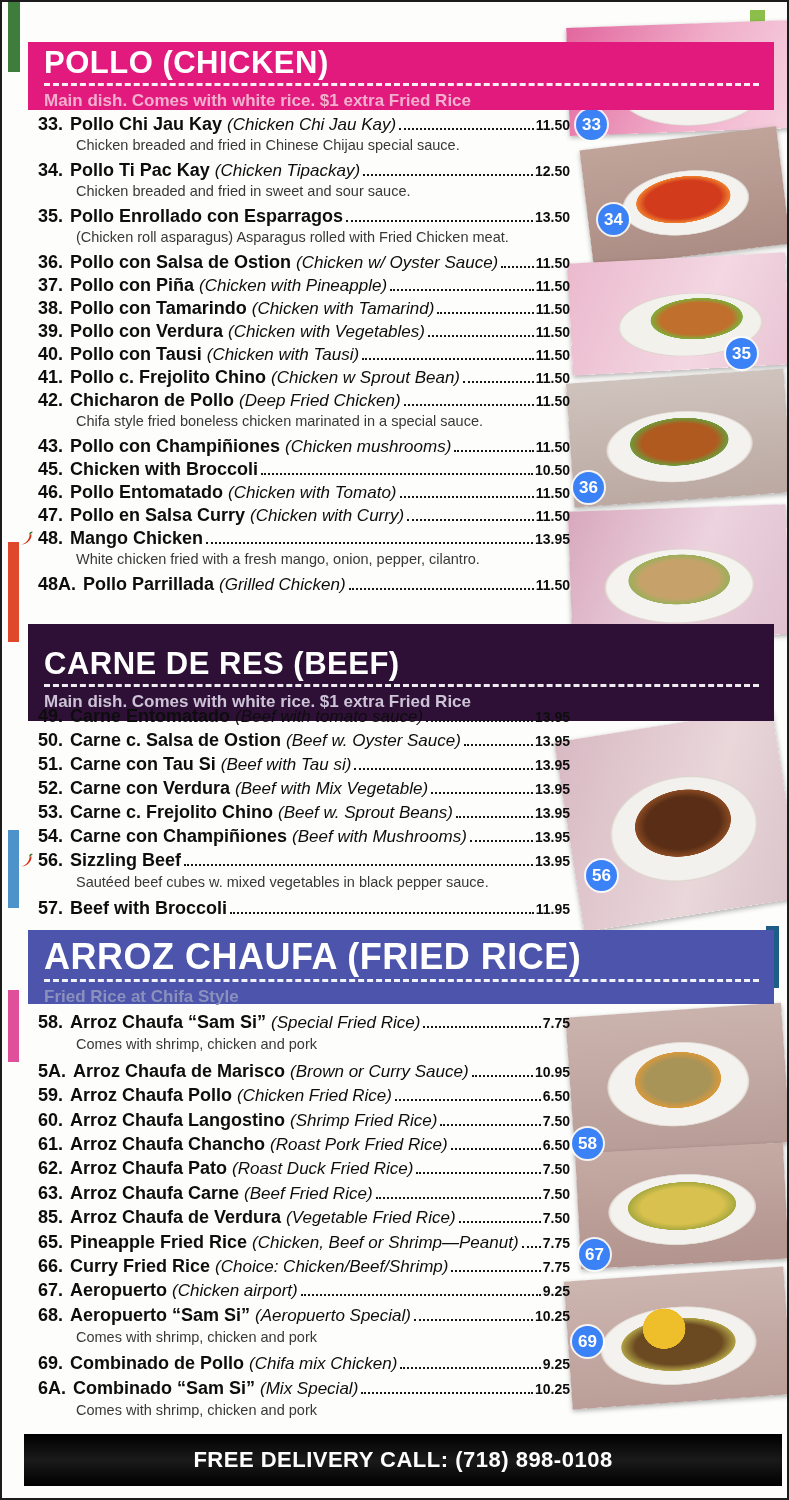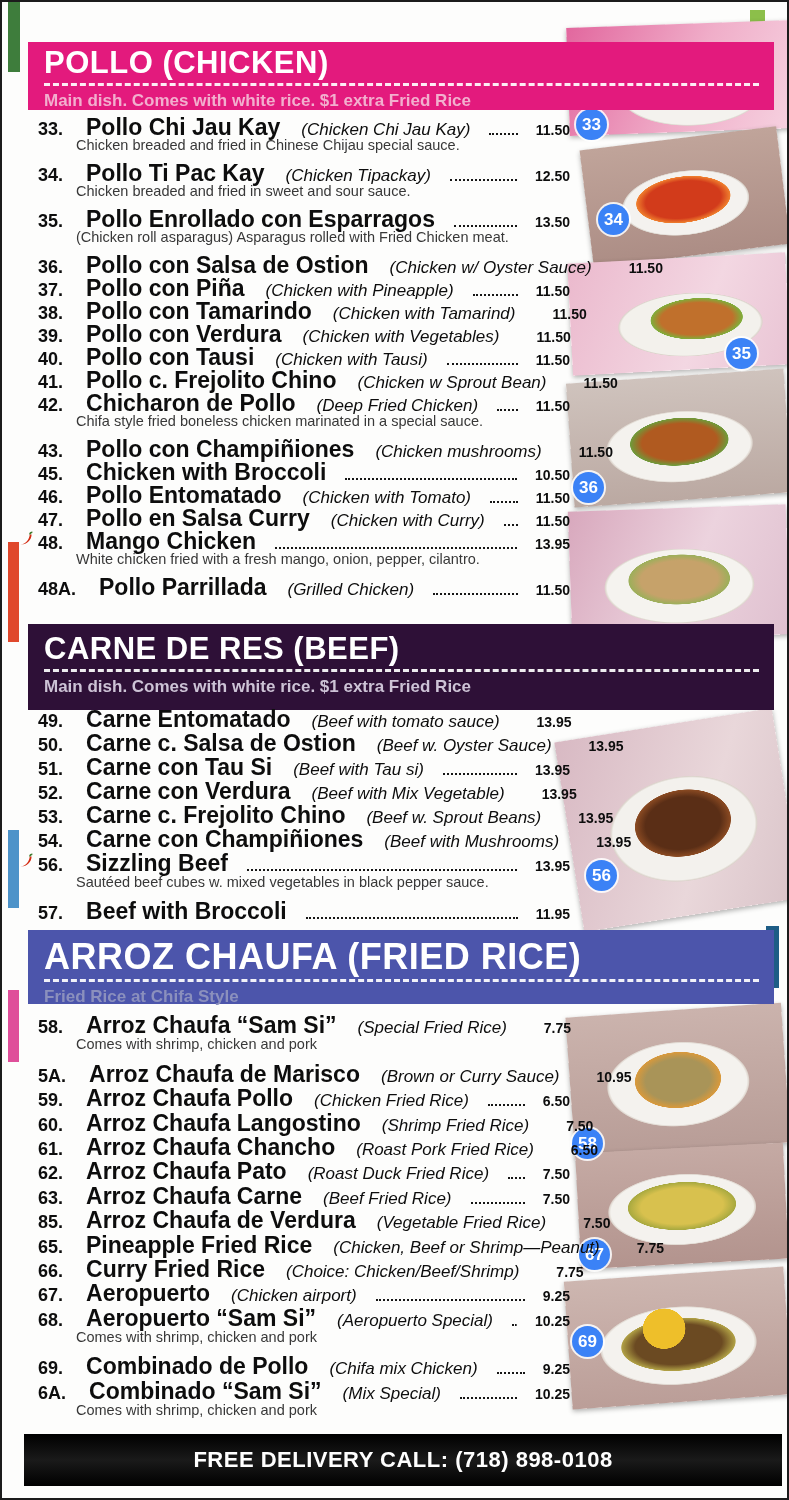--- a/index.html
+++ b/index.html
@@ -14,35 +14,35 @@
   .tab-green-tr{right:22px;top:8px;width:15px;height:64px;background:#8cbf4a;}
   .tab-brown-r{right:18px;top:640px;width:16px;height:62px;background:#8a6140;}
   .tab-navy-r{right:8px;top:924px;width:13px;height:62px;background:#1e5d86;}
   
   .band{position:absolute;left:26px;width:746px;box-sizing:border-box;padding:5px 0 0 16px;}
   .band-title{font-weight:bold;color:#fff;letter-spacing:.5px;line-height:1.05;}
   .band-dash{border-top:3px dashed rgba(255,255,255,.92);margin:3px 0 5px 0;width:98%;}
   .band-sub{font-weight:bold;font-size:17px;}
   #band-pollo{top:40px;height:68px;}
   #band-pollo .band-title{font-size:31px;}
-  #band-carne{top:622px;height:86px;padding-top:9px;}
+  #band-carne{top:622px;height:97px;padding-top:24px;}
   #band-carne .band-title{font-size:31px;}
   #band-chaufa{top:928px;height:74px;padding-top:8px;}
   #band-chaufa .band-title{font-size:36px;}
   
   .items{position:absolute;left:36px;width:532px;}
   #items-pollo{top:112px;}
   #items-pollo .row,#items-pollo .desc{height:23px;}
   #items-carne{top:704px;}
   #items-carne .row,#items-carne .desc{height:24px;}
   #items-chaufa{top:1010px;}
   #items-chaufa .row,#items-chaufa .desc{height:24.4px;}
-  .row{display:flex;align-items:baseline;white-space:nowrap;position:relative;gap:16px;}
+  .row{display:flex;align-items:baseline;white-space:nowrap;position:relative;}
   .num{font-weight:bold;font-size:18px;margin-right:7px;}
-  .nm{font-weight:bold;font-size:23px;}
+  .nm{font-weight:bold;font-size:18px;}
   .sub{font-style:italic;font-size:17px;margin-left:5px;}
   .dots{flex:1 1 0;min-width:0;border-bottom:2.6px dotted #161616;margin:0 2px 5px 3px;}
   .price{font-weight:bold;font-size:14px;text-align:right;}
   .desc{font-size:14.5px;color:#383838;padding-left:38px;white-space:nowrap;}
   .chili{position:absolute;left:-20px;top:2px;width:17px;height:17px;}
   
   .photo{position:absolute;box-shadow:0 2px 5px rgba(0,0,0,.3);}
   .p33{left:566px;top:22px;width:224px;height:108px;transform:rotate(-2deg);
        background:radial-gradient(ellipse 34% 34% at 55% 55%,#8a5a28 0 55%,#5f7a33 70%,transparent 71%),
                   radial-gradient(ellipse 46% 46% at 55% 62%,#f4f2ee 0 68%,#ddd6cf 70%,transparent 71%),

